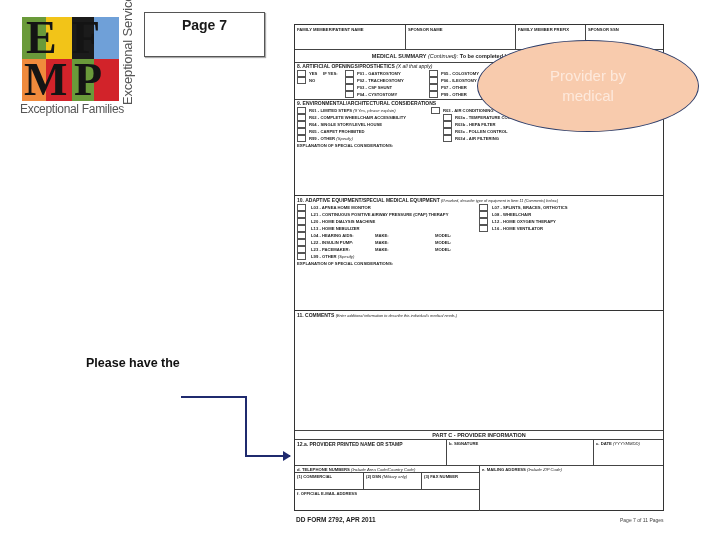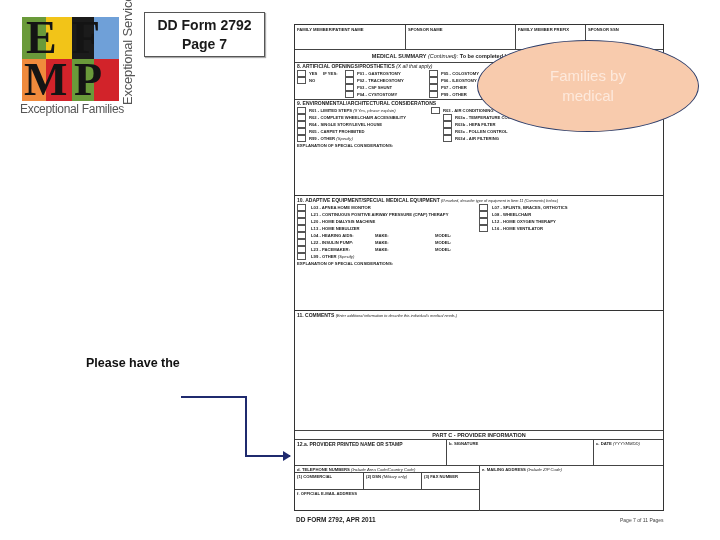--- a/index.html
+++ b/index.html
@@ -57,21 +57,20 @@
     <span style="left:4px;top:0px;">E</span>
     <span style="left:50px;top:0px;">F</span>
     <span style="left:2px;top:42px;">M</span>
     <span style="left:52px;top:42px;">P</span>
   </div>
   <div class="logo-bottom">Exceptional Families</div>
   <div class="logo-side">Exceptional Service</div>
 </div>
 
 <div class="title-box">
-  <div>DD Form 2792</div>
   <div>Page 7</div>
 </div>
 
 <div class="note">
   <div>Please have the</div>
 </div>
 <svg class="connector" viewBox="0 0 720 540">
   <polyline points="181,397 246,397 246,456 290,456" fill="none" stroke="#1f2a6e" stroke-width="2"></polyline>
   <polygon points="291,456 283,451 283,461" fill="#1f2a6e"></polygon>
 </svg>
@@ -222,15 +221,15 @@
   <div style="position:absolute;left:128px;top:454px;width:54px;height:8px;"></div>
   <div style="position:absolute;left:0;top:464px;width:184px;border-top:1px solid #444;"></div>
   <div class="lbl" style="left:2px;top:466px;">f.  OFFICIAL  E-MAIL ADDRESS</div>
   <div style="position:absolute;left:2px;top:472px;width:180px;height:12px;"></div>
 </div>
 
 <div class="footer-left">DD FORM 2792, APR 2011</div>
 <div class="footer-right">Page 7 of 11 Pages</div>
 
 <div class="callout">
-  <div>Families by</div>
+  <div>Provider by</div>
   <div>medical</div>
 </div>
 
 </body></html>

